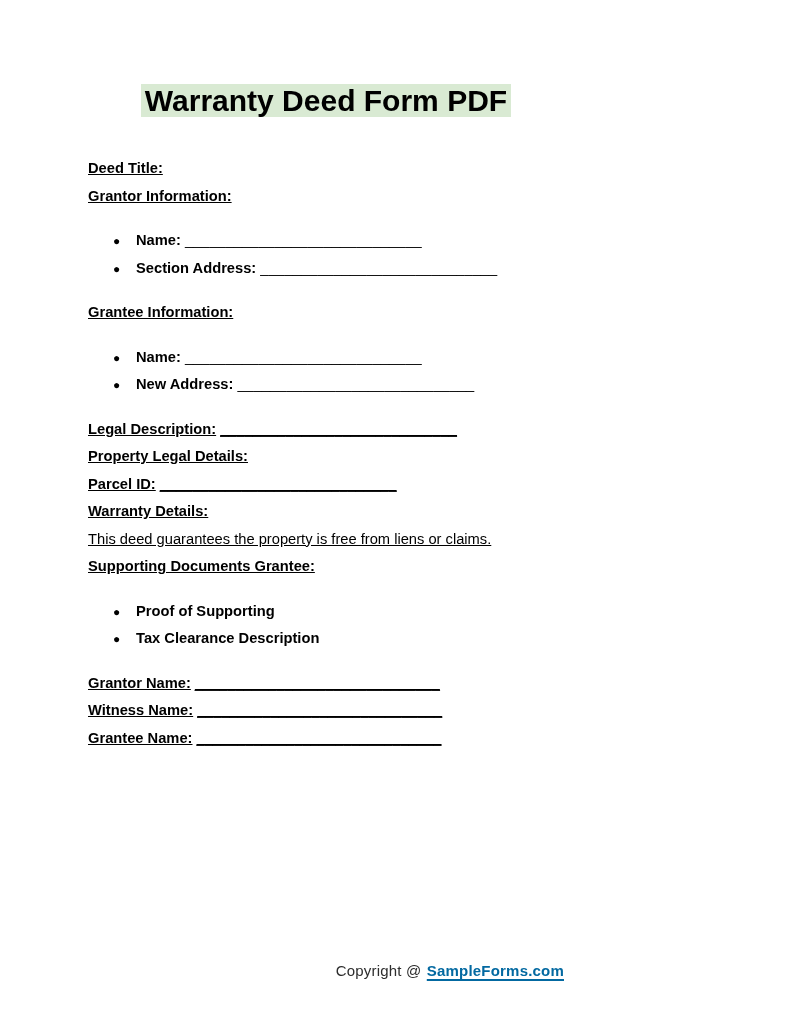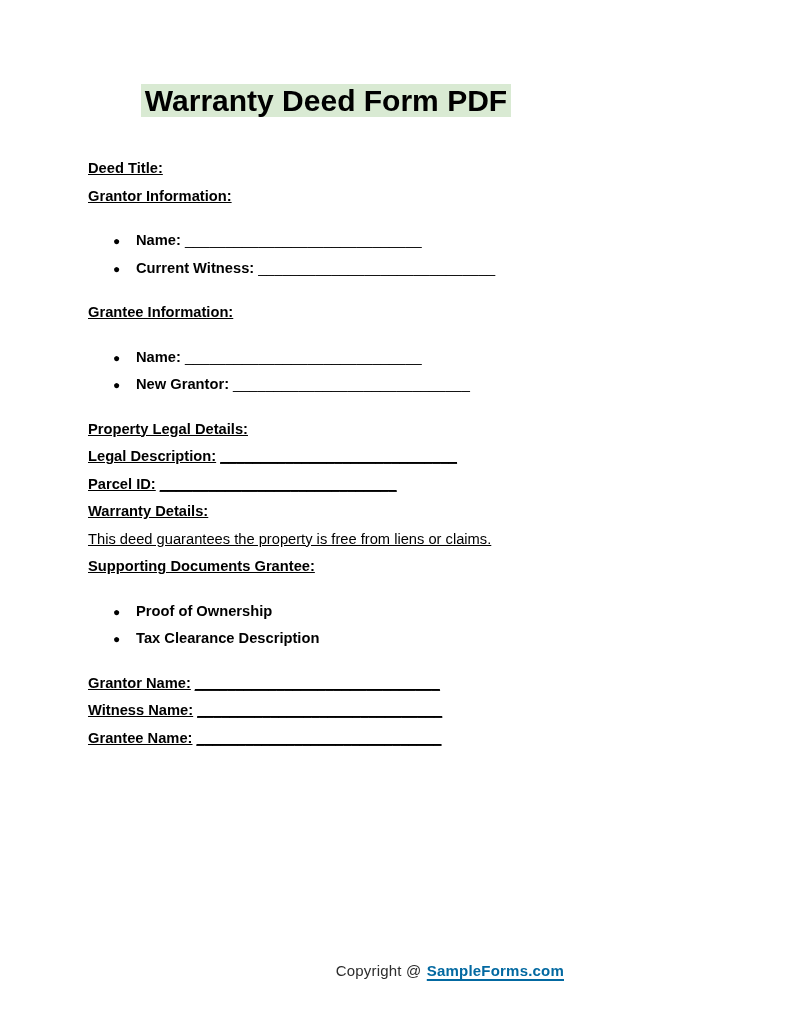--- a/index.html
+++ b/index.html
@@ -87,39 +87,39 @@
 <div class="page">
   <div class="content">
 
     <h1 class="doc-title"><span class="hl">Warranty Deed Form PDF</span></h1>
 
     <p class="line b">Deed Title:</p>
 
     <p class="line b">Grantor Information:</p>
     <ul class="bullets">
       <li><span class="b">Name:</span><span class="blank">_____________________________</span></li>
-      <li><span class="b">Current Witness:</span><span class="blank">_____________________________</span></li>
+      <li><span class="b">Section Address:</span><span class="blank">_____________________________</span></li>
     </ul>
 
     <p class="line b">Grantee Information:</p>
     <ul class="bullets">
       <li><span class="b">Name:</span><span class="blank">_____________________________</span></li>
-      <li><span class="b">New Grantor:</span><span class="blank">_____________________________</span></li>
+      <li><span class="b">New Address:</span><span class="blank">_____________________________</span></li>
     </ul>
 
+    <p class="line"><span class="b">Legal Description:</span><span class="blank">_____________________________</span></p>
     <p class="line b">Property Legal Details:</p>
-    <p class="line"><span class="b">Legal Description:</span><span class="blank">_____________________________</span></p>
     <p class="line"><span class="b">Parcel ID:</span><span class="blank">_____________________________</span></p>
 
     <p class="line b gap-before">Warranty Details:</p>
     <p class="line">This deed guarantees the property is free from liens or claims.</p>
 
     <p class="line b gap-before">Supporting Documents Grantee:</p>
     <ul class="bullets">
-      <li class="b">Proof of Ownership</li>
+      <li class="b">Proof of Supporting</li>
       <li class="b">Tax Clearance Description</li>
     </ul>
 
     <p class="line"><span class="b">Grantor Name:</span><span class="blank">______________________________</span></p>
     <p class="line"><span class="b">Witness Name:</span><span class="blank">______________________________</span></p>
     <p class="line"><span class="b">Grantee Name:</span><span class="blank">______________________________</span></p>
 
   </div>
 
   <div class="footer"><span>Copyright @</span><a>SampleForms.com</a></div>

